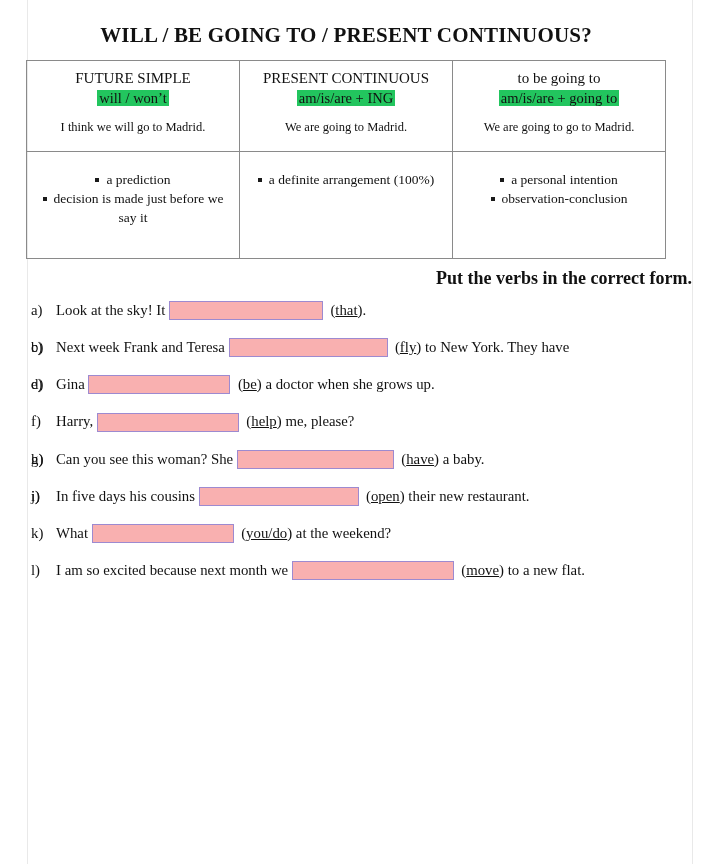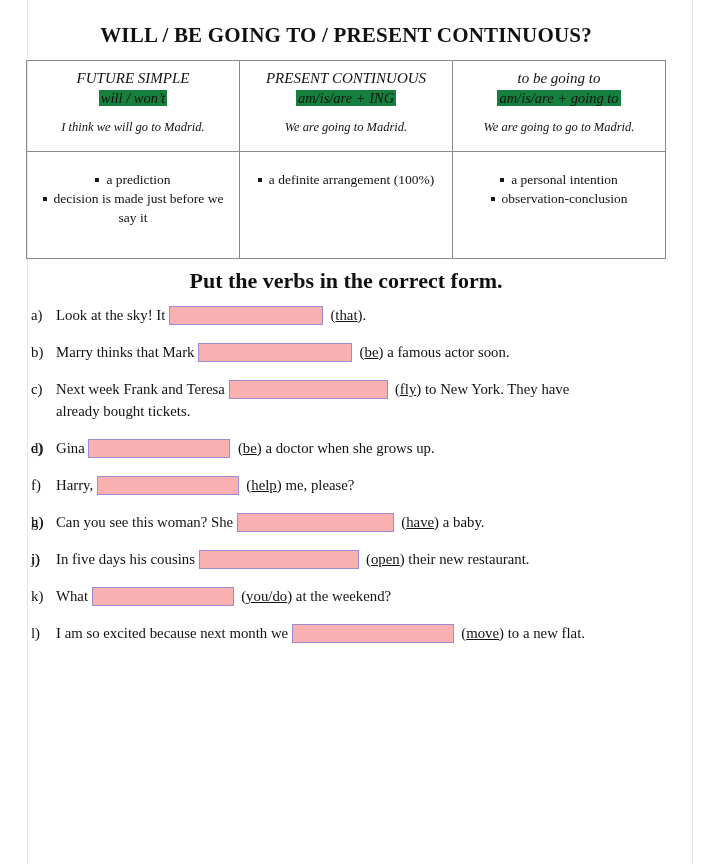--- a/index.html
+++ b/index.html
@@ -52,38 +52,37 @@
     table-layout: fixed;
   }
   .tense-table td {
     border: 1px solid #8a8a8a;
     vertical-align: top;
     padding: 8px 6px 10px 6px;
     text-align: center;
   }
   .tense-table .head-cell {
     height: 72px;
-    font-style: italic;
   }
   .tense-table .detail-cell {
     height: 78px;
     padding-top: 18px;
   }
   .tense-name {
     font-size: 15px;
     line-height: 1.25;
     white-space: nowrap;
   }
   .tense-formula {
     font-size: 14.5px;
     line-height: 1.3;
     margin-top: 1px;
   }
   .hl {
-    background: #15803d;
+    background: #22c55e;
     padding: 0 2px;
     color: #111111;
   }
   .tense-example {
     font-size: 12.5px;
     margin-top: 12px;
     line-height: 1.2;
   }
   .bullet-list {
     font-size: 13.5px;
@@ -100,23 +99,23 @@
     display: inline-block;
     width: 4px;
     height: 4px;
     background: #1a1a1a;
     vertical-align: 2px;
     margin-right: 7px;
   }
 
   
   .exercise-title {
-    text-align: center;
+    text-align: right;
     font-weight: bold;
-    font-size: 22px;
+    font-size: 18px;
     margin: 9px 0 0 0;
   }
 
   .items {
     margin: 12px 0 0 0;
     padding: 0;
     list-style: none;
   }
   .item {
     position: relative;
@@ -209,25 +208,24 @@
 
   <h2 class="exercise-title">Put the verbs in the correct form.</h2>
 
   <ol class="items" id="items-list">
       <li class="item">
         <span class="item-label">a)</span>
         <span class="item-body"><span>Look at  the sky! It</span> <span class="blank" style="width: 152px;"></span>&nbsp;&nbsp;<span class="hint"><span>(</span><u>that</u><span>).</span></span></span>
       </li>
       <li class="item">
         <span class="item-label">b)</span>
-        <span class="item-body"><span>Marry thinks that Mark</span> <span class="blank" style="width: 152px;"></span>&nbsp;&nbsp;<span class="hint"><span>(</span><u>be</u><span>)</span></span><span> a famous actor soon.</span></span>
       </li>
       <li class="item">
         <span class="item-label">c)</span>
-        <span class="item-body"><span>Next week Frank and Teresa</span> <span class="blank" style="width: 157px;"></span>&nbsp;&nbsp;<span class="hint"><span>(</span><u>fly</u><span>)</span></span><span> to New York. They have</span><span class="cont-line">already bought tickets.</span></span>
+        <span class="item-body"><span>Next week Frank and Teresa</span> <span class="blank" style="width: 157px;"></span>&nbsp;&nbsp;<span class="hint"><span>(</span><u>fly</u><span>)</span></span><span> to New York. They have</span></span>
       </li>
       <li class="item">
         <span class="item-label">d)</span>
       </li>
       <li class="item">
         <span class="item-label">e)</span>
         <span class="item-body"><span>Gina</span> <span class="blank" style="width: 140px;"></span>&nbsp;&nbsp;<span class="hint"><span>(</span><u>be</u><span>)</span></span><span> a doctor when she grows up.</span></span>
       </li>
       <li class="item">
         <span class="item-label">f)</span>

